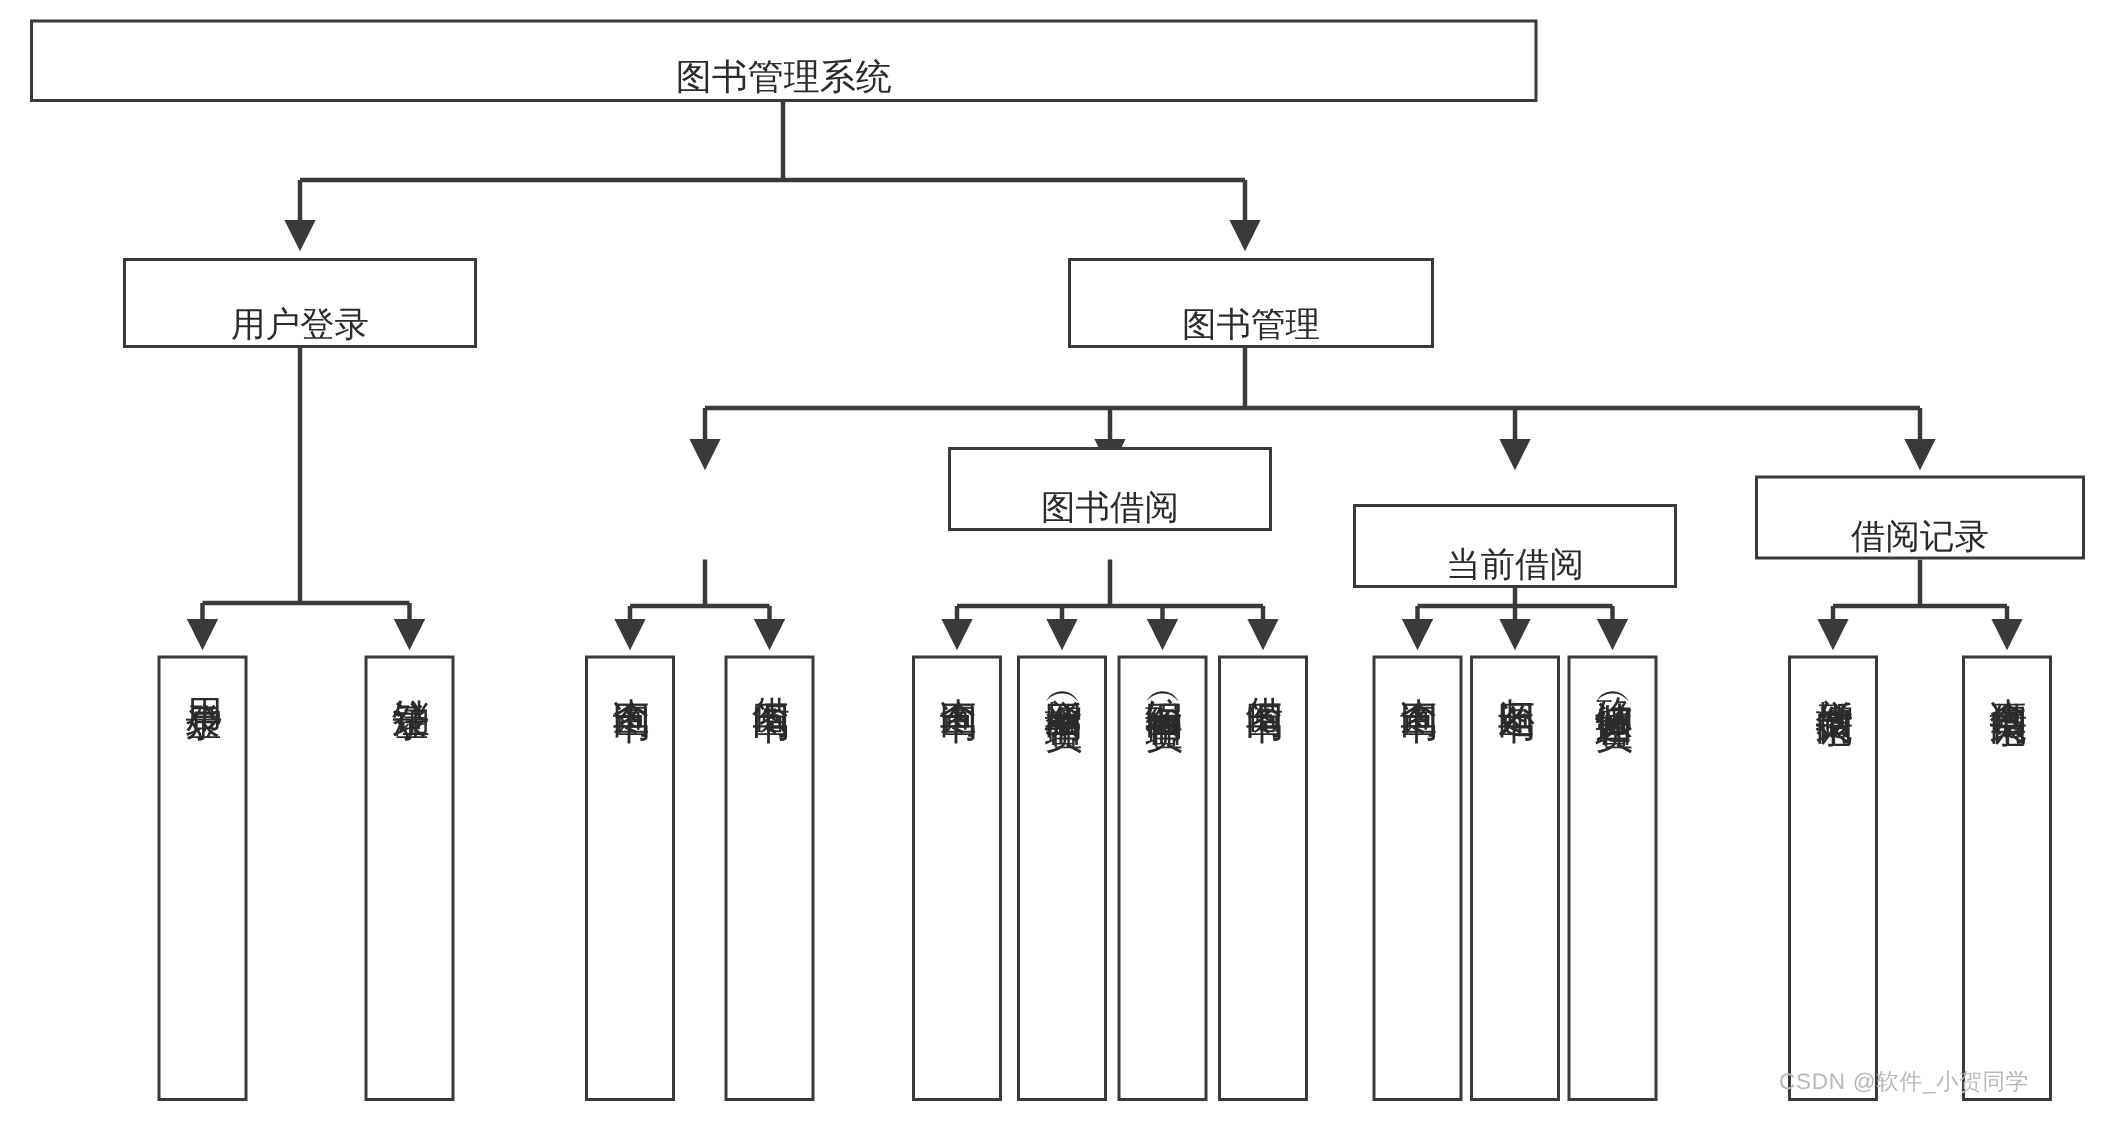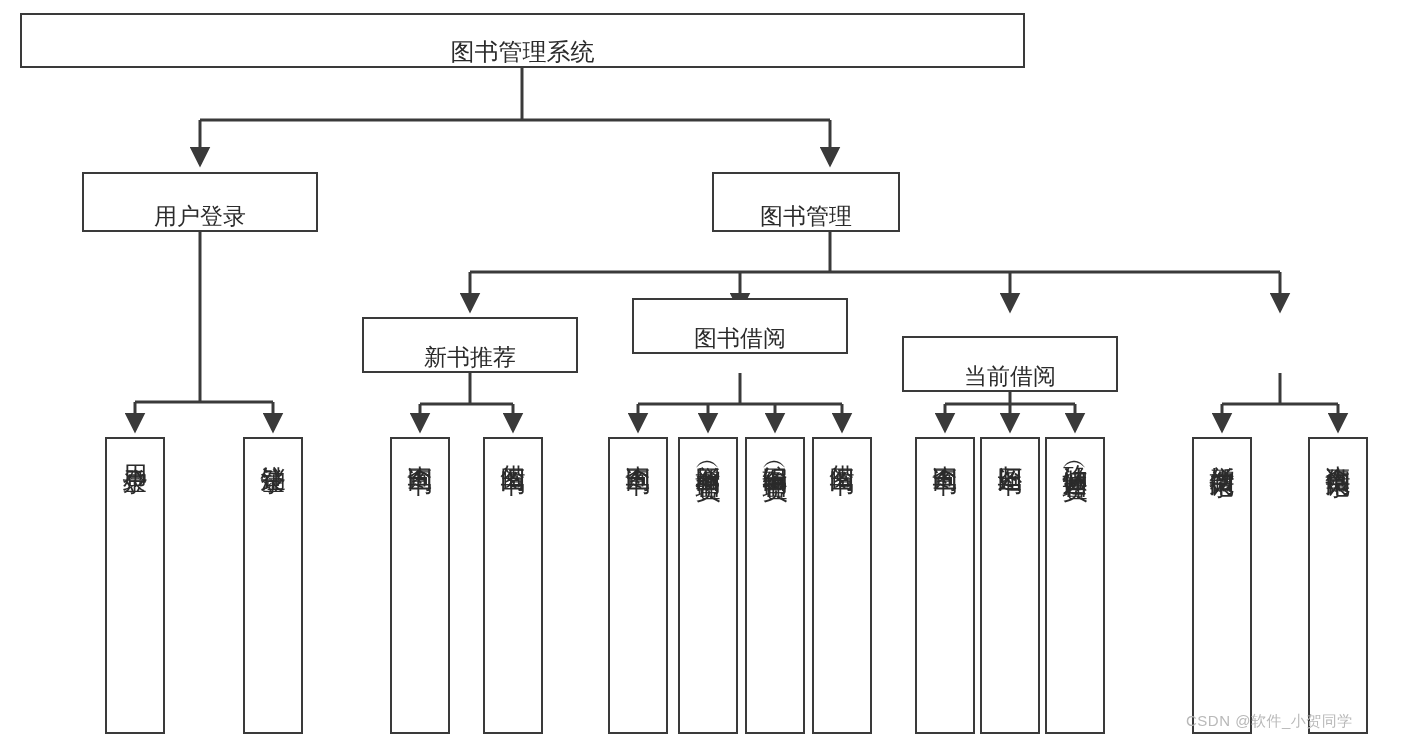--- a/index.html
+++ b/index.html
@@ -128,36 +128,36 @@
   </svg>
 
   <div class="node h root" style="left:20px; top:13px; width:1005px; height:55px;">
     <span class="node-label">图书管理系统</span>
   </div>
 
   <div class="node h" style="left:82px; top:172px; width:236px; height:60px;">
     <span class="node-label">用户登录</span>
   </div>
 
-  <div class="node h" style="left:712px; top:172px; width:188px; height:60px;">
+  <div class="node h" style="left:712px; top:172px; width:244px; height:60px;">
     <span class="node-label">图书管理</span>
   </div>
 
-  <div class="node h" style="left:362px; top:317px; width:216px; height:56px;">
-    <span class="node-label">新书推荐</span>
-  </div>
 
   <div class="node h" style="left:632px; top:298px; width:216px; height:56px;">
     <span class="node-label">图书借阅</span>
   </div>
 
   <div class="node h" style="left:902px; top:304px; width:216px; height:56px;margin-top:32px;">
     <span class="node-label">当前借阅</span>
   </div>
 
+  <div class="node h" style="left:1170px; top:317px; width:220px; height:56px;">
+    <span class="node-label">借阅记录</span>
+  </div>
 
   <div class="node v" style="left:105px; top:437px; width:60px; height:297px;">
     <span class="node-label">用户登录</span>
   </div>
 
   <div class="node v" style="left:243px; top:437px; width:60px; height:297px;">
     <span class="node-label">注销登录</span>
   </div>
 
   <div class="node v" style="left:390px; top:437px; width:60px; height:297px;">

